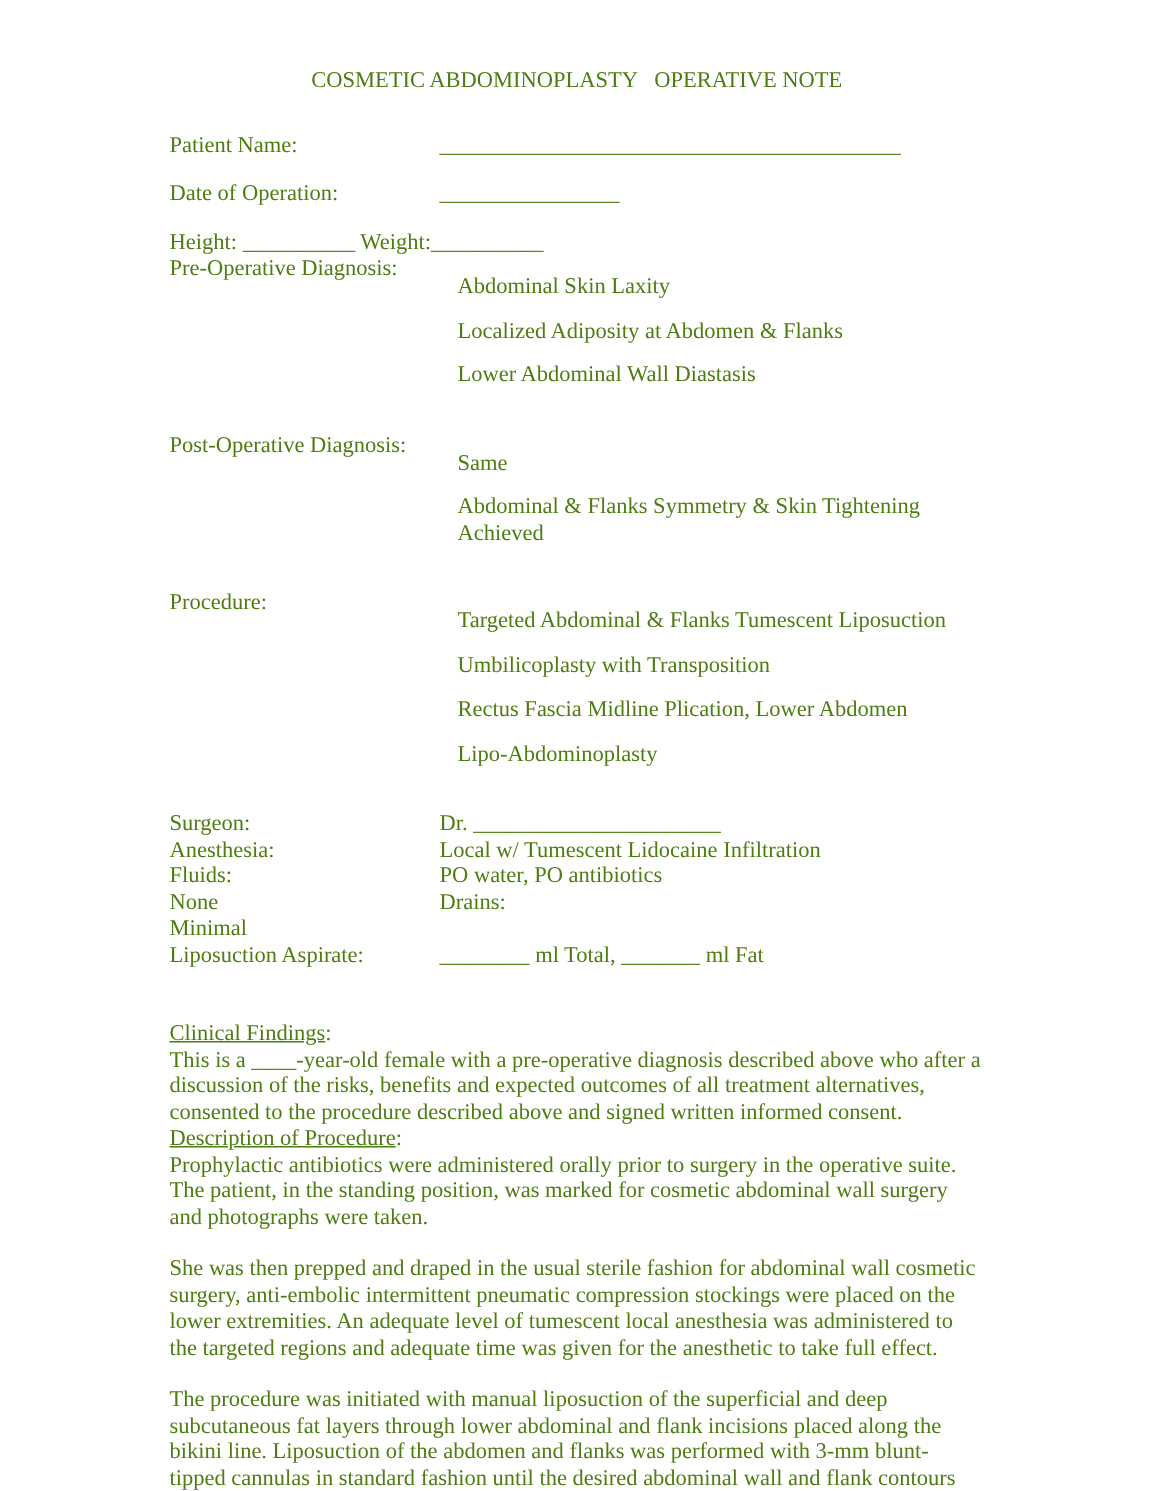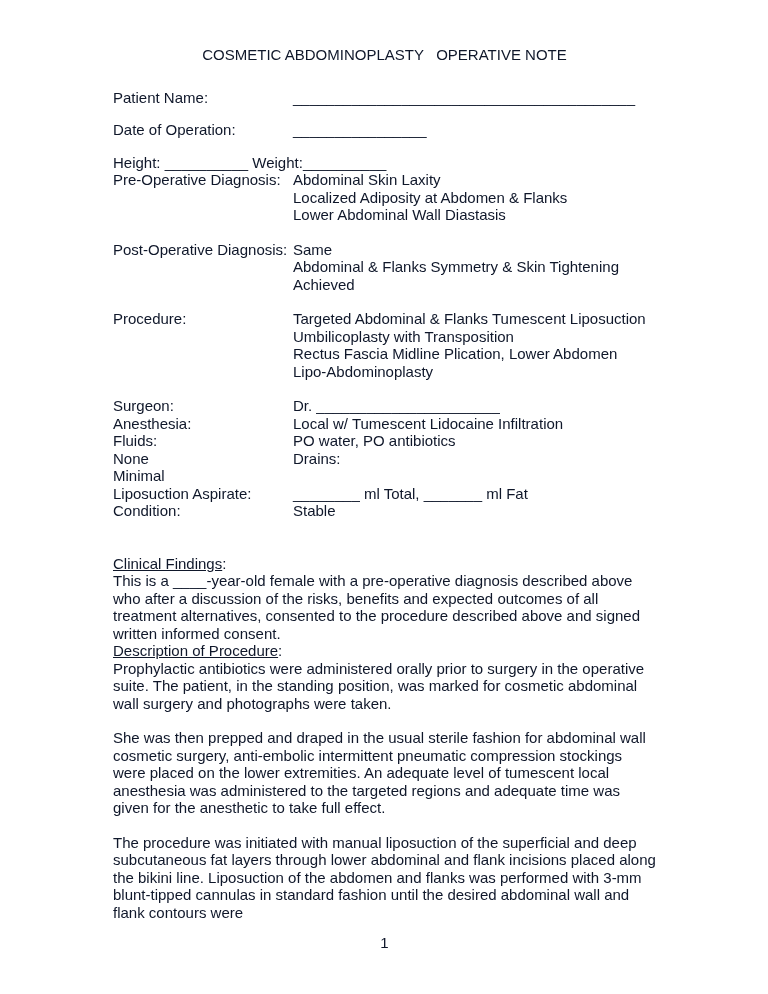--- a/index.html
+++ b/index.html
@@ -7,40 +7,40 @@
     padding: 0;
     background: #ffffff;
   }
   .page {
     position: relative;
     width: 768px;
     height: 994px;
     box-sizing: border-box;
     background: #ffffff;
     padding: 46px 112px 0 113px;
-    font-family: Liberation Sans, sans-serif;
+    font-family: Liberation Serif, serif;
     font-size: 15px;
     line-height: 17.5px;
-    color: #0f172a;
+    color: #4d7c0f;
     overflow: hidden;
   }
   .title {
     text-align: center;
     white-space: pre;
     margin: 0 0 25px 0;
   }
   .row {
     display: grid;
     grid-template-columns: 180px 1fr;
     margin: 0;
   }
   .row.gap-after { margin-bottom: 15px; }
   .inline-row { white-space: pre; }
   .block { margin-bottom: 17px; }
-  .value-lines div { margin: 0; }
+  .value-lines div { margin: 12px; }
   .blank { white-space: pre; }
   .summary-row { display: grid; grid-template-columns: 180px 1fr; }
   .summary-block { margin-bottom: 35px; }
   .section-heading { margin: 0; }
   .section-heading .ul { text-decoration: underline; }
   .para { margin: 0 0 17px 0; white-space: pre-wrap; }
   .para:last-child { margin-bottom: 0; }
   .page-number { text-align: center; margin-top: 13px; }
 </style>
 </head>
@@ -106,24 +106,20 @@
       <span>None</span>
       <span>Drains:</span>
     </div>
     <div class="summary-row">
       <span>Minimal</span>
     </div>
     <div class="summary-row">
       <span>Liposuction Aspirate:</span>
       <span class="blank">________ ml Total, _______ ml Fat</span>
     </div>
-    <div class="summary-row">
-      <span>Condition:</span>
-      <span>Stable</span>
-    </div>
   </div>
 
   <div>
     <div class="section-heading"><span class="ul">Clinical Findings</span><span>:</span></div>
     <p class="para">This is a ____-year-old female with a pre-operative diagnosis described above who after a discussion of the risks, benefits and expected outcomes of all treatment alternatives, consented to the procedure described above and signed written informed consent.</p>
   </div>
 
   <div>
     <div class="section-heading"><span class="ul">Description of Procedure</span><span>:</span></div>
     <p class="para">Prophylactic antibiotics were administered orally prior to surgery in the operative suite. The patient, in the standing position, was marked for cosmetic abdominal wall surgery and photographs were taken.</p>

